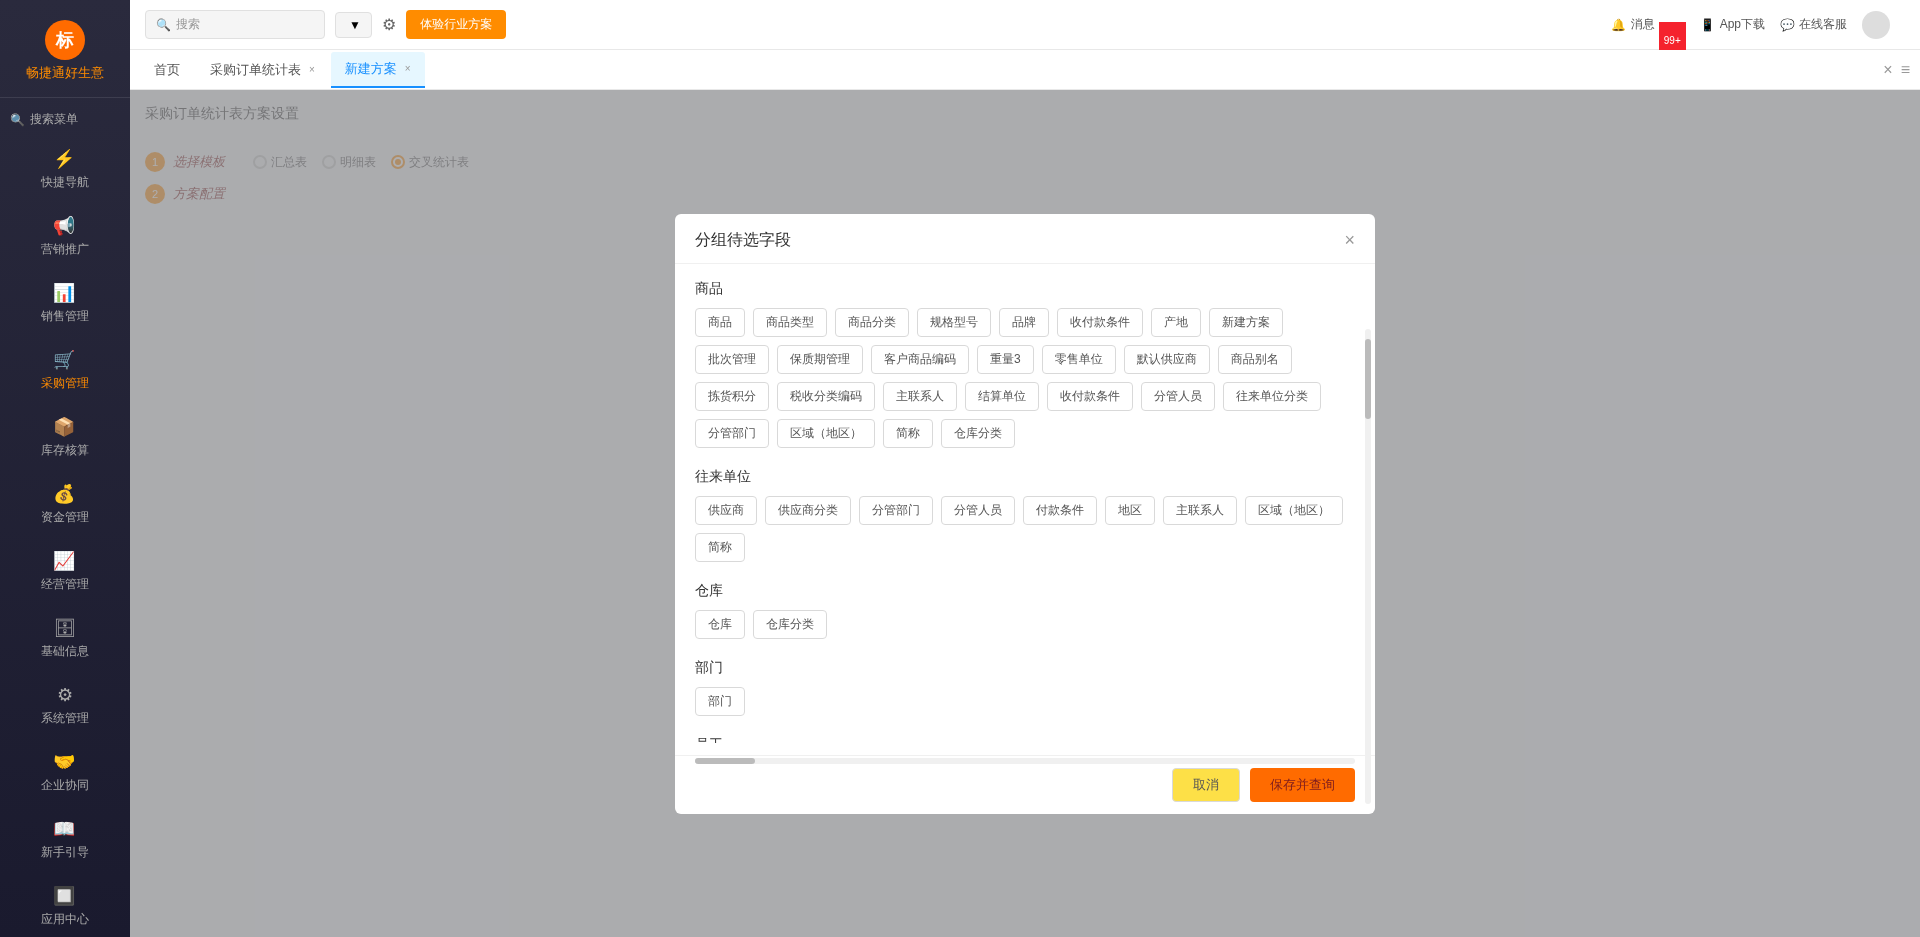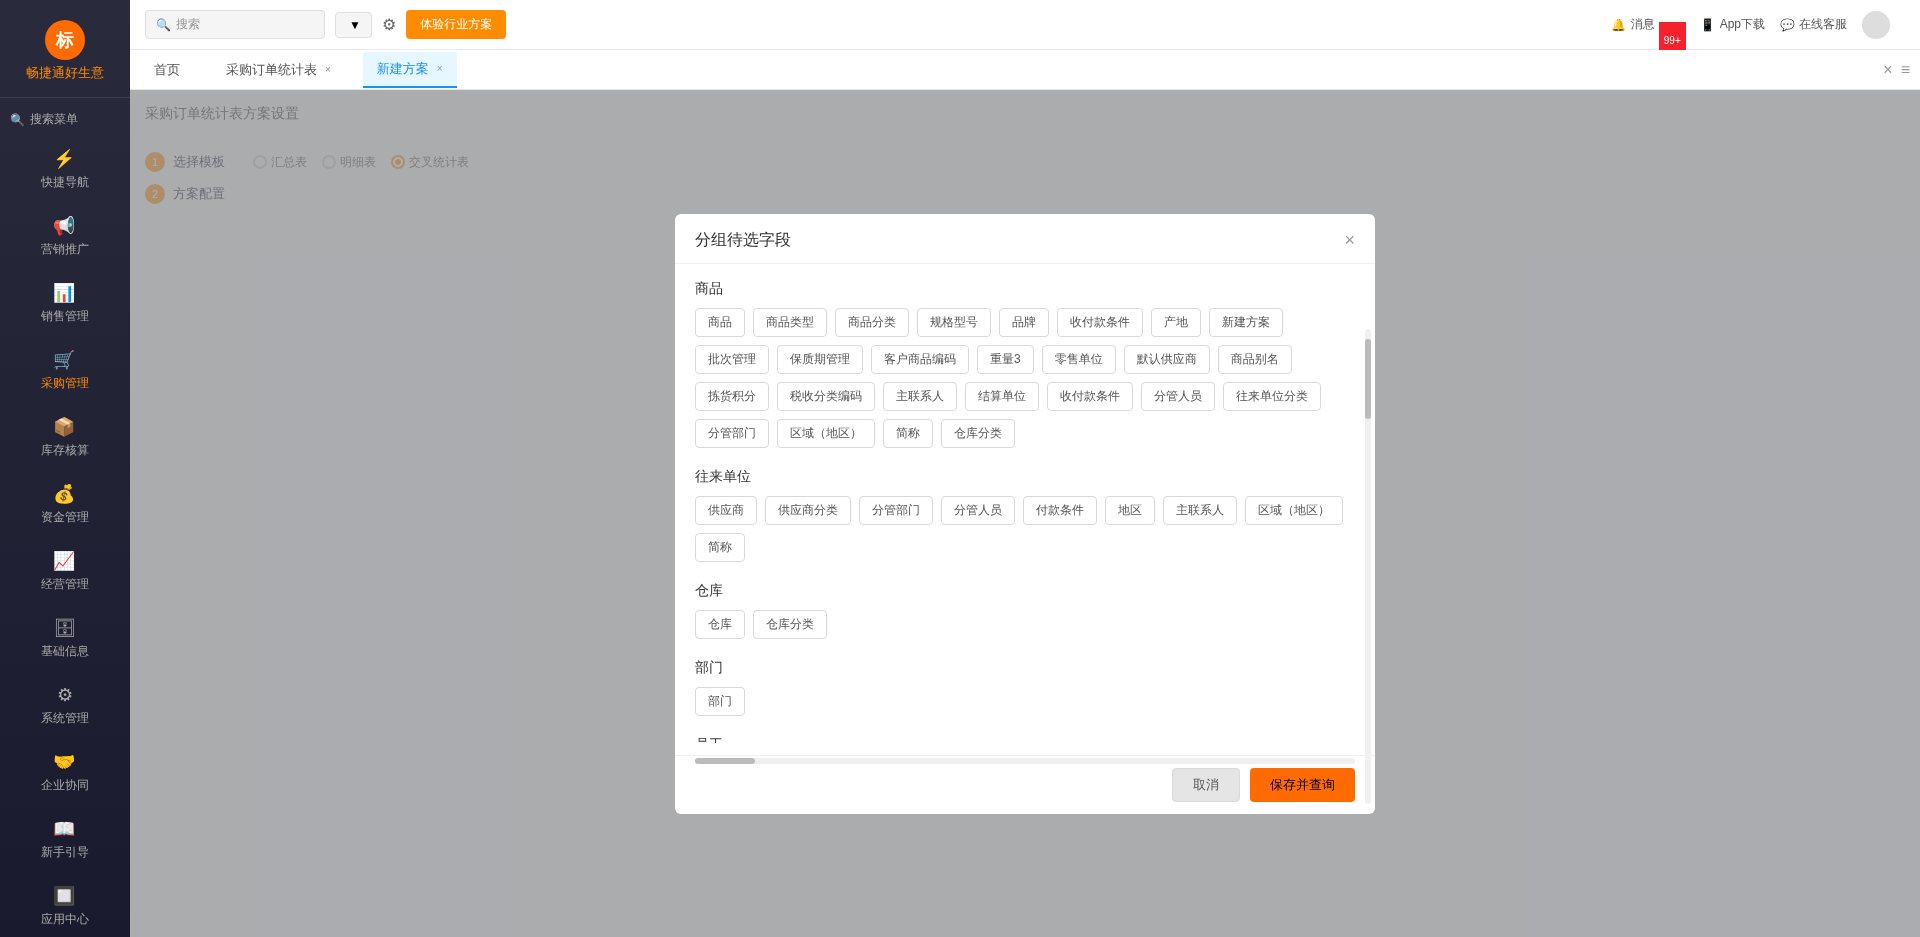--- a/index.html
+++ b/index.html
@@ -41,21 +41,21 @@
     .tab-close { font-size: 10px; color: #999; margin-left: 2px; }
 
     
     .page-content { flex: 1; background: #f5f6fa; position: relative; overflow: hidden; }
 
     
     .inner-page { padding: 15px; }
     .page-title { font-size: 14px; color: #333; margin-bottom: 29px; }
     .section-step { display: flex; align-items: center; margin-bottom: 12px; }
     .step-num { width: 20px; height: 20px; background: #ff8c00; color: white; border-radius: 50%; display: flex; align-items: center; justify-content: center; font-size: 11px; margin-right: 8px; }
-    .step-label { font-size: 13px; color: #0f172a; }
+    .step-label { font-size: 13px; color: #7f1d1d; font-style: italic; }
     .template-options { display: flex; gap: 15px; margin-left: 28px; }
     .radio-item { display: flex; align-items: center; gap: 4px; font-size: 12px; color: #555; }
     .radio-dot { width: 14px; height: 14px; border-radius: 50%; border: 2px solid #ccc; }
     .radio-dot.selected { border-color: #ff8c00; background: white; position: relative; }
     .radio-dot.selected::after { content: ''; position: absolute; width: 6px; height: 6px; background: #ff8c00; border-radius: 50%; top: 50%; left: 50%; transform: translate(-50%,-50%); }
 
     
     .overlay { position: absolute; top: 0; left: 0; right: 0; bottom: 0; background: rgba(0,0,0,0.3); z-index: 100; display: flex; align-items: center; justify-content: center; }
 
     
@@ -68,22 +68,22 @@
     .dialog-section-title { font-size: 14px; color: #333; font-weight: 500; margin-bottom: 10px; }
     .field-tags { display: flex; flex-wrap: wrap; gap: 8px; }
     .field-tag { border: 1px solid #d9d9d9; border-radius: 4px; padding: 5px 12px; font-size: 12px; color: #555; cursor: pointer; background: white; }
     .dialog-scrollbar { position: absolute; right: 4px; top: 115px; bottom: 10px; width: 6px; background: #f0f0f0; border-radius: 3px; }
     .dialog-scrollbar-thumb { width: 6px; height: 80px; background: #bbb; border-radius: 3px; position: absolute; top: 10px; }
     .dialog-hscrollbar { position: absolute; bottom: 50px; left: 20px; right: 20px; height: 6px; background: #f0f0f0; border-radius: 3px; }
     .dialog-hscrollbar-thumb { width: 60px; height: 6px; background: #bbb; border-radius: 3px; }
 
     
     .dialog-footer { padding: 12px 20px; border-top: 1px solid #f0f0f0; display: flex; justify-content: flex-end; gap: 10px; }
-    .btn-cancel { border: 1px solid #d9d9d9; background: #e5e5e5; border-radius: 4px; padding: 7px 20px; font-size: 13px; cursor: pointer; color: #555; }
-    .btn-primary { background: #ff6b00; color: #000000; border: none; border-radius: 4px; padding: 7px 20px; font-size: 13px; cursor: pointer; }
+    .btn-cancel { border: 1px solid #d9d9d9; background: #fde047; border-radius: 4px; padding: 7px 20px; font-size: 13px; cursor: pointer; color: #555; }
+    .btn-primary { background: #ff6b00; color: #7f1d1d; border: none; border-radius: 4px; padding: 7px 20px; font-size: 13px; cursor: pointer; }
 
     
     .sidebar-search { display: flex; align-items: center; gap: 5px; color: #aaa; font-size: 12px; padding: 8px 10px; cursor: pointer; width: 100%; }
   </style>
 </head>
 <body>
 
 <div class="app-wrapper">
 
   <div class="sidebar">
@@ -180,21 +180,21 @@
         <div class="header-action">
           <span>💬</span>
           <span>在线客服</span>
         </div>
         <div class="user-avatar"></div>
         <span class="user-name"></span>
       </div>
     </div>
 
     <div class="tab-bar">
-      <div id="tabs-container" style="display: flex; gap: 18px;">
+      <div id="tabs-container" style="display: flex; gap: 2px;">
           <div class="tab-item">
             <span>首页</span>
           </div>
           <div class="tab-item">
             <span>采购订单统计表</span>
             <span class="tab-close">×</span>
           </div>
           <div class="tab-item active">
             <span>新建方案</span>
             <span class="tab-close">×</span>

